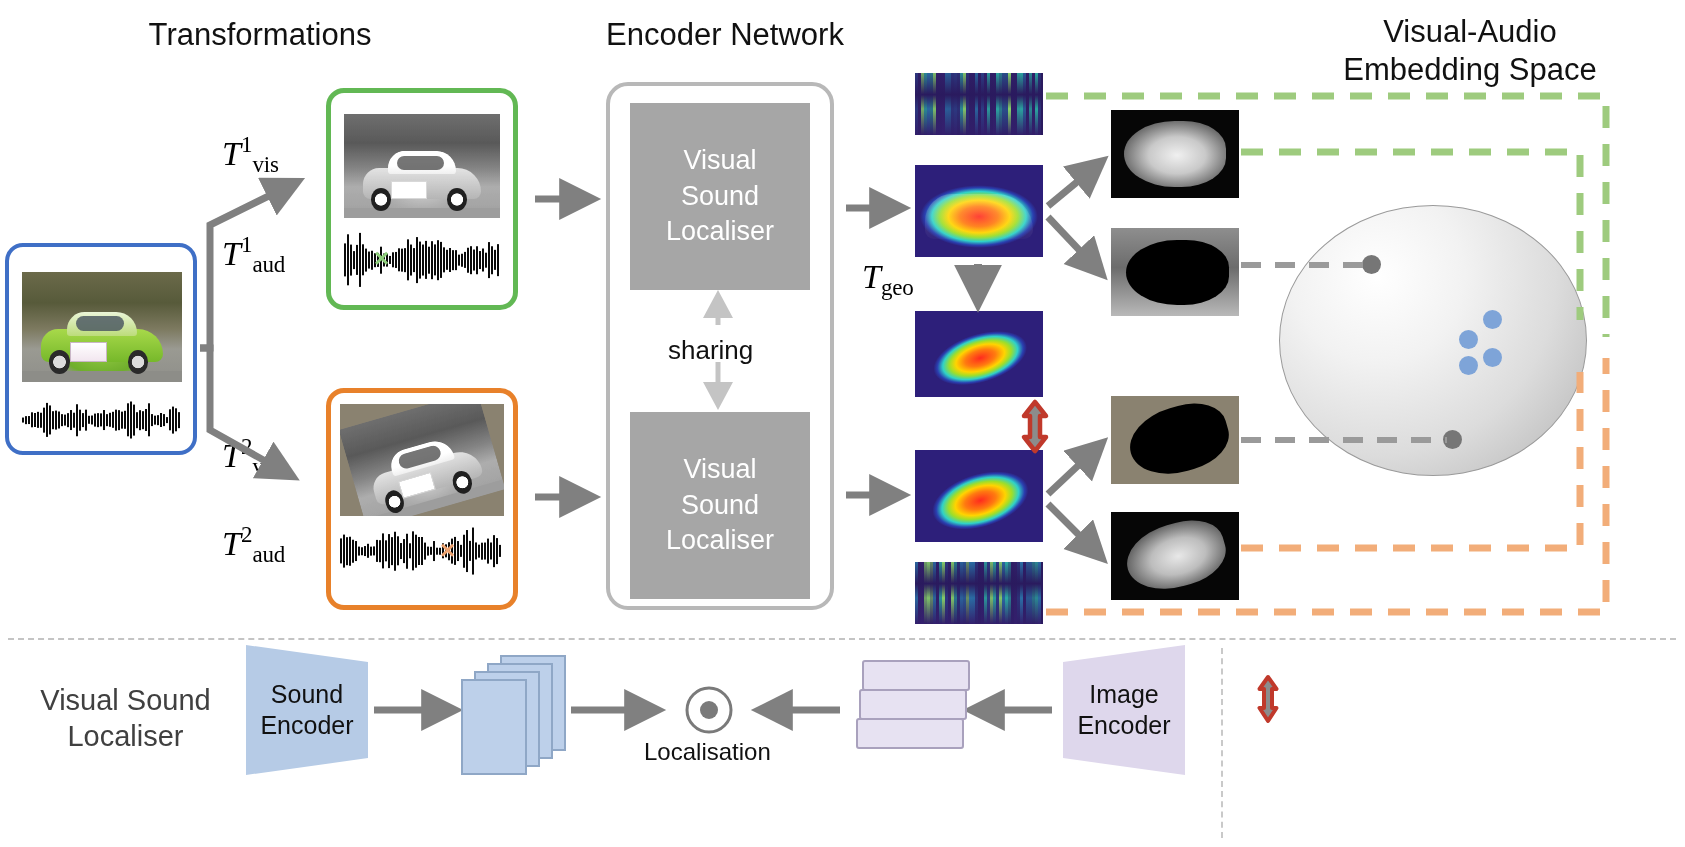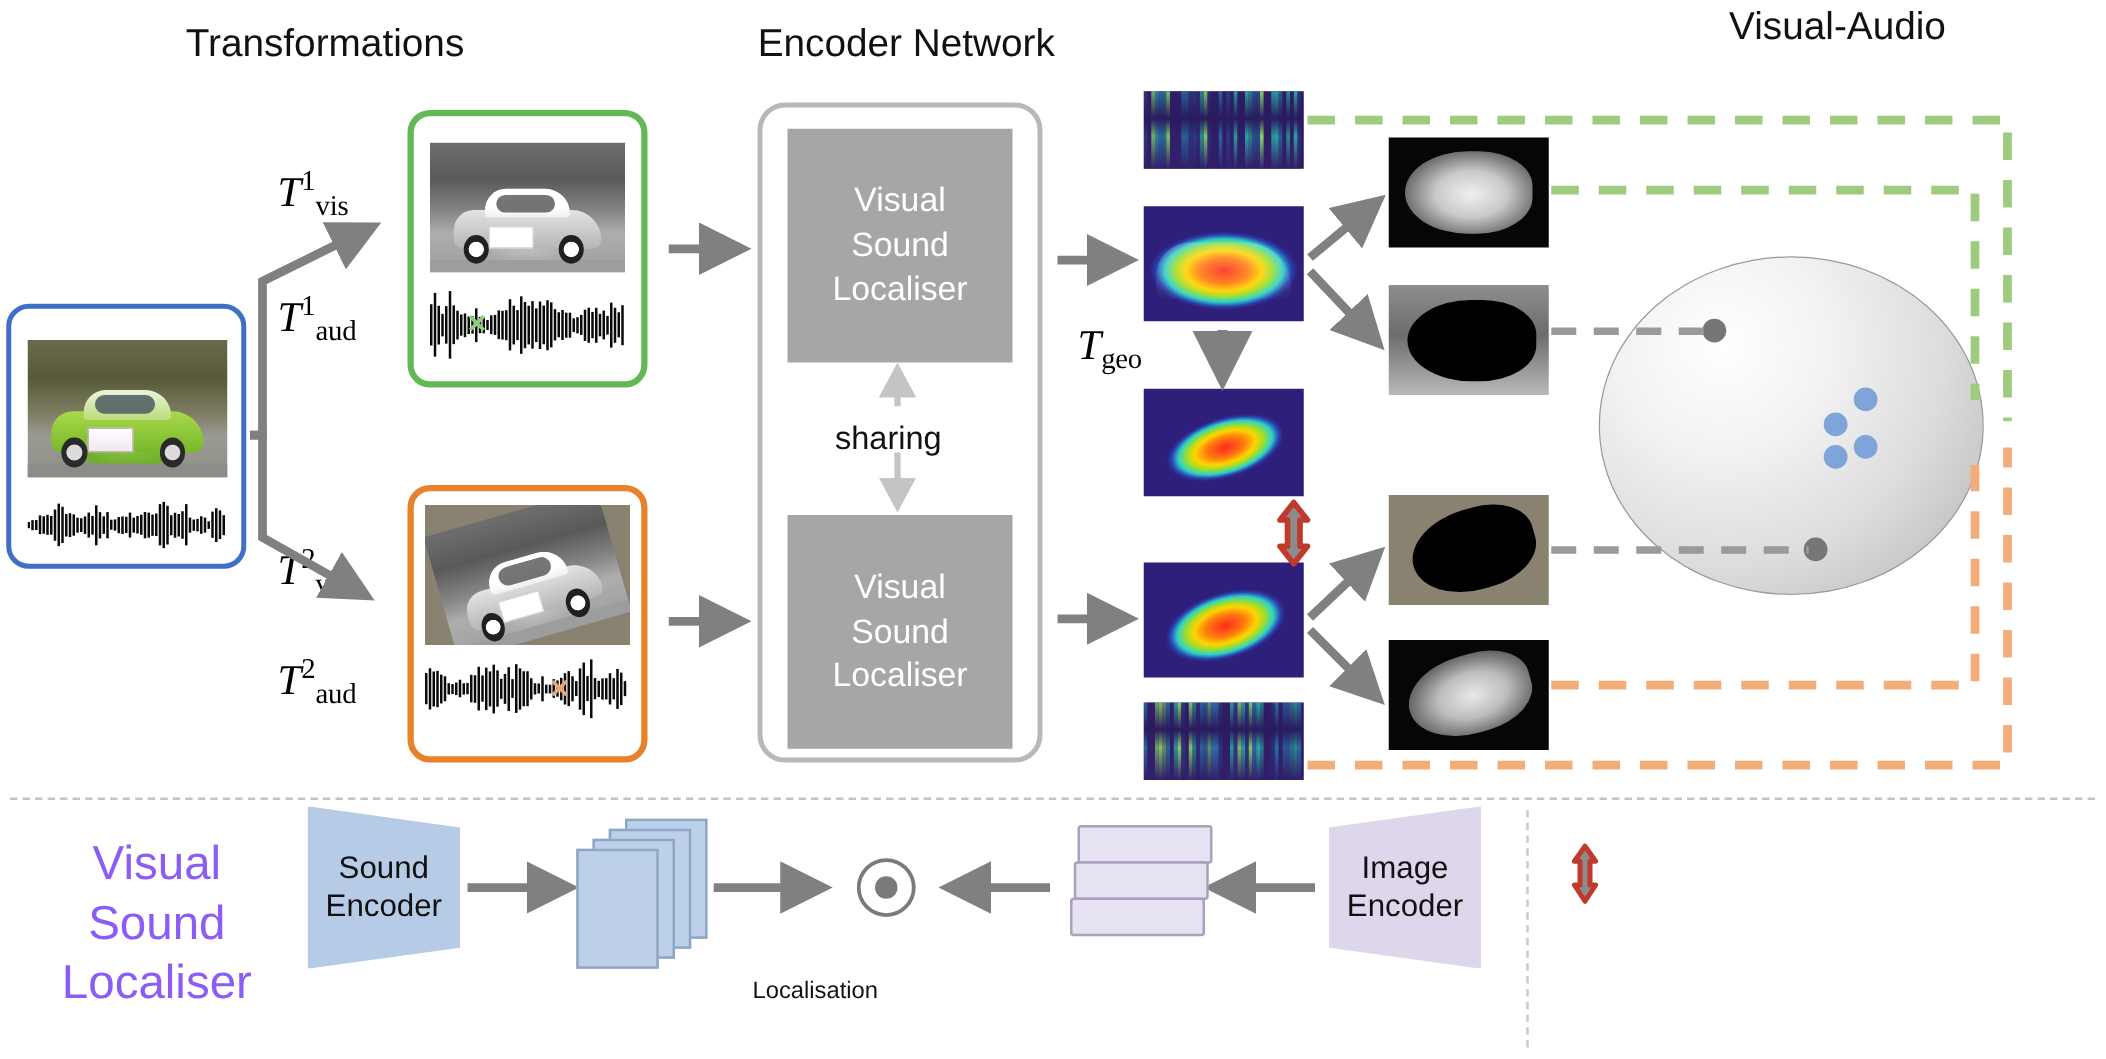--- a/index.html
+++ b/index.html
@@ -15,21 +15,21 @@
   .roundbox{position:absolute;border-radius:18px;background:#fff;box-sizing:border-box;}
   .gbox{border:5px solid #62b854;}
   .obox{border:5px solid #e8812a;}
   .bbox{border:4px solid #3f6fc6;}
   .sbox{border:4px solid #b8b8b8;border-radius:22px;}
 
   .vsl{position:absolute;background:#a6a6a6;color:#ffffff;display:flex;align-items:center;
        justify-content:center;text-align:center;font-size:27px;line-height:1.32;}
 
   .lbl{position:absolute;font-size:26px;color:#111;white-space:nowrap;}
-  .lbl2{position:absolute;font-size:38px;color:#8b5cf6;text-align:center;line-height:1.25;}
+  .lbl2{position:absolute;font-size:29px;color:#404040;text-align:center;line-height:1.25;margin-top:14px;}
 
   svg.layer{position:absolute;left:0;top:0;width:1685px;height:847px;pointer-events:none;}
 
   .imgbox{position:absolute;overflow:hidden;}
 
   
   .carphoto{width:100%;height:100%;position:relative;
     background:
       radial-gradient(ellipse 42% 30% at 50% 76%, #8ec63f 0%, #6fae2c 55%, rgba(111,174,44,0) 72%),
       linear-gradient(to bottom,#6b6a4a 0%,#575a3a 28%,#7d7a60 52%,#9a9a92 70%,#8f8f8a 100%);
@@ -89,22 +89,23 @@
   .divider{position:absolute;border-top:2px dashed #c4c4c4;}
   .vdivider{position:absolute;border-left:2px dashed #c9c9c9;}
 </style>
 </head>
 <body>
 
 <div class="title abs" style="left:60px;top:16px;width:400px;">Transformations</div>
 
 <div class="title abs" style="left:535px;top:16px;width:380px;">Encoder Network</div>
 
-<div class="title abs" style="left:1270px;top:2px;width:400px;">
+<div class="title abs" style="left:1270px;top:13px;width:400px;">
   <div>Visual-Audio</div>
+  <div>Embedding Space</div>
 </div>
 
 <div class="roundbox bbox" style="left:5px;top:243px;width:192px;height:212px;"></div>
 
 <div class="imgbox" style="left:22px;top:272px;width:160px;height:110px;">
   <div class="carphoto">
     <div class="road"></div>
       <div class="body"></div>
       <div class="roof"></div>
     <div class="win"></div>
@@ -577,21 +578,21 @@
   </div>
 </div>
 
 <div class="abs" style="left:460px;top:655px;width:118px;height:110px;">
   <div class="fmap" style="left:40px;top:0px;width:62px;height:92px;"></div>
   <div class="fmap" style="left:27px;top:8px;width:62px;height:92px;"></div>
   <div class="fmap" style="left:14px;top:16px;width:62px;height:92px;"></div>
   <div class="fmap" style="left:1px;top:24px;width:62px;height:92px;"></div>
 </div>
 
-<div class="lbl" style="left:602px;top:738px;font-size:19px;margin-top:44px;">Localisation</div>
+<div class="lbl" style="left:644px;top:738px;font-size:24px;">Localisation</div>
 
 <div class="abs" style="left:856px;top:660px;width:120px;height:100px;">
   <div class="slab" style="left:6px;top:0px;width:104px;height:27px;"></div>
   <div class="slab" style="left:3px;top:29px;width:104px;height:27px;"></div>
   <div class="slab" style="left:0px;top:58px;width:104px;height:27px;"></div>
 </div>
 
 <div class="trap trapL" style="left:1063px;top:645px;width:122px;height:130px;">
   <div>
     <div>Image</div>

